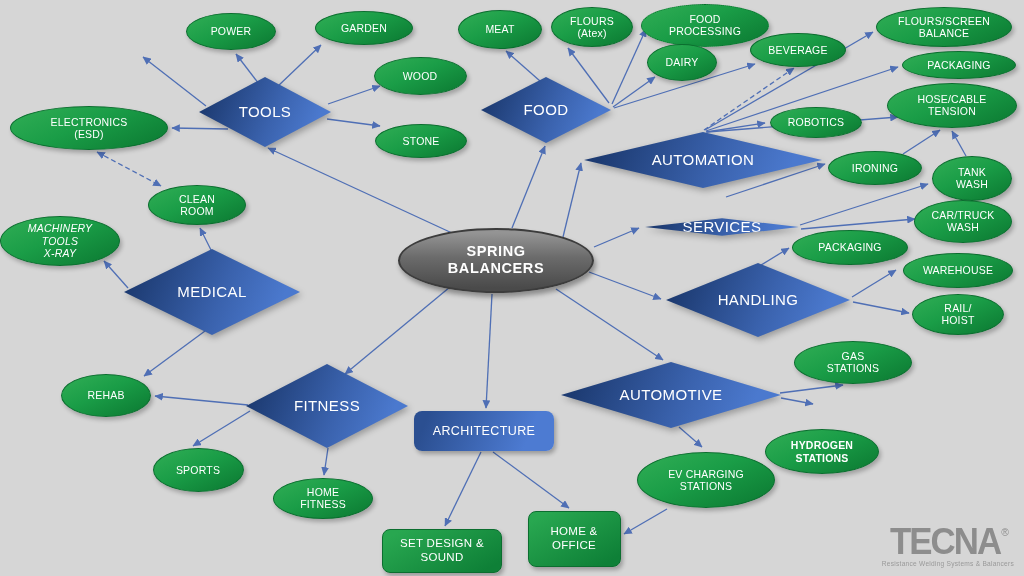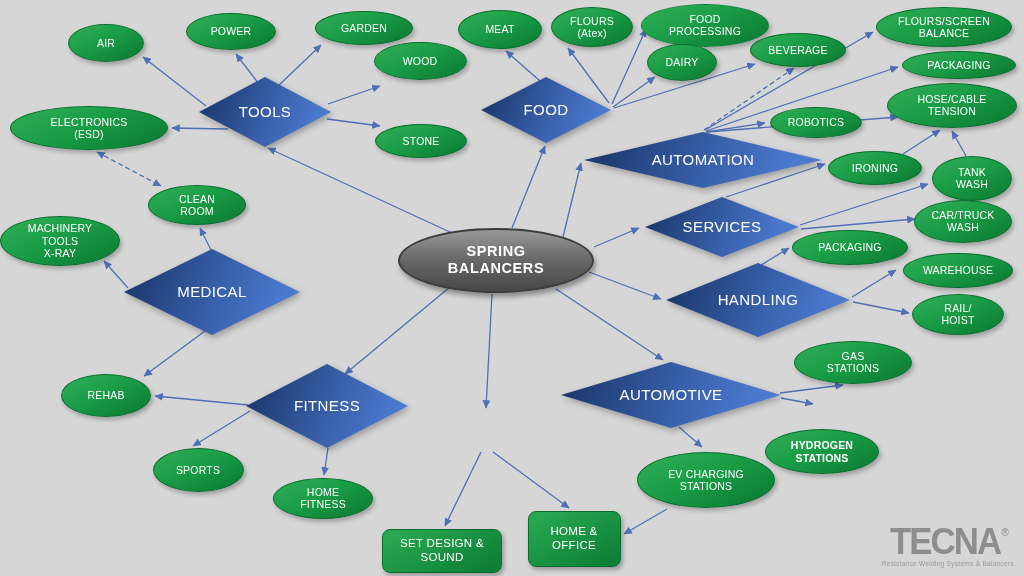--- a/index.html
+++ b/index.html
@@ -141,21 +141,21 @@
     <div class="node-wrap diamond" style="left: 481px; top: 77px; width: 130px; height: 66px;">
       <div class="shape">
         <span class="label">FOOD</span>
       </div>
     </div>
     <div class="node-wrap diamond" style="left: 584px; top: 132px; width: 238px; height: 56px;">
       <div class="shape">
         <span class="label">AUTOMATION</span>
       </div>
     </div>
-    <div class="node-wrap diamond" style="left: 645px; top: 197px; width: 154px; height: 60px;">
+    <div class="node-wrap diamond" style="left: 645px; top: 197px; width: 154px; height: 60px; align-items: center;">
       <div class="shape">
         <span class="label">SERVICES</span>
       </div>
     </div>
     <div class="node-wrap diamond" style="left: 666px; top: 263px; width: 184px; height: 74px;">
       <div class="shape">
         <span class="label">HANDLING</span>
       </div>
     </div>
     <div class="node-wrap diamond" style="left: 124px; top: 249px; width: 176px; height: 86px;">
@@ -164,50 +164,50 @@
       </div>
     </div>
     <div class="node-wrap diamond" style="left: 246px; top: 364px; width: 162px; height: 84px;">
       <div class="shape">
         <span class="label">FITNESS</span>
       </div>
     </div>
     <div class="node-wrap diamond" style="left: 561px; top: 362px; width: 220px; height: 66px;">
       <div class="shape">
         <span class="label">AUTOMOTIVE</span>
+      </div>
+    </div>
+    <div class="node-wrap rect-blue" style="left: 414px; top: 411px; width: 140px; height: 40px;">
+      <div class="shape">
+        <span class="label">ARCHITECTURE</span>
       </div>
     </div>
     <div class="node-wrap rect-green" style="left: 382px; top: 529px; width: 120px; height: 44px;">
       <div class="shape">
         <span class="label">SET DESIGN &amp;
 SOUND</span>
       </div>
     </div>
     <div class="node-wrap rect-green" style="left: 527.5px; top: 511px; width: 93px; height: 56px;">
       <div class="shape">
         <span class="label">HOME &amp;
 OFFICE</span>
       </div>
     </div>
-    <div class="node-wrap ellipse" style="left: 68px; top: 24px; width: 76px; height: 38px;">
-      <div class="shape">
-        <span class="label">AIR</span>
-      </div>
-    </div>
     <div class="node-wrap ellipse" style="left: 186px; top: 12.5px; width: 90px; height: 37px;">
       <div class="shape">
         <span class="label">POWER</span>
       </div>
     </div>
     <div class="node-wrap ellipse" style="left: 315px; top: 11px; width: 98px; height: 34px;">
       <div class="shape">
         <span class="label">GARDEN</span>
       </div>
     </div>
-    <div class="node-wrap ellipse" style="left: 373.5px; top: 42px; width: 93px; height: 38px;">
+    <div class="node-wrap ellipse" style="left: 373.5px; top: 57px; width: 93px; height: 38px;">
       <div class="shape">
         <span class="label">WOOD</span>
       </div>
     </div>
     <div class="node-wrap ellipse" style="left: 375px; top: 124px; width: 92px; height: 34px;">
       <div class="shape">
         <span class="label">STONE</span>
       </div>
     </div>
     <div class="node-wrap ellipse" style="left: 10px; top: 106px; width: 158px; height: 44px;">
@@ -215,21 +215,21 @@
         <span class="label">ELECTRONICS
 (ESD)</span>
       </div>
     </div>
     <div class="node-wrap ellipse" style="left: 148px; top: 185px; width: 98px; height: 40px;">
       <div class="shape">
         <span class="label">CLEAN
 ROOM</span>
       </div>
     </div>
-    <div class="node-wrap ellipse" style="left: 0px; top: 216px; width: 120px; height: 50px;">
+    <div class="node-wrap ellipse" style="left: 0px; top: 216px; width: 120px; height: 50px; font-style: italic;">
       <div class="shape">
         <span class="label">MACHINERY
 TOOLS
 X-RAY</span>
       </div>
     </div>
     <div class="node-wrap ellipse" style="left: 458px; top: 9.5px; width: 84px; height: 39px;">
       <div class="shape">
         <span class="label">MEAT</span>
       </div>

